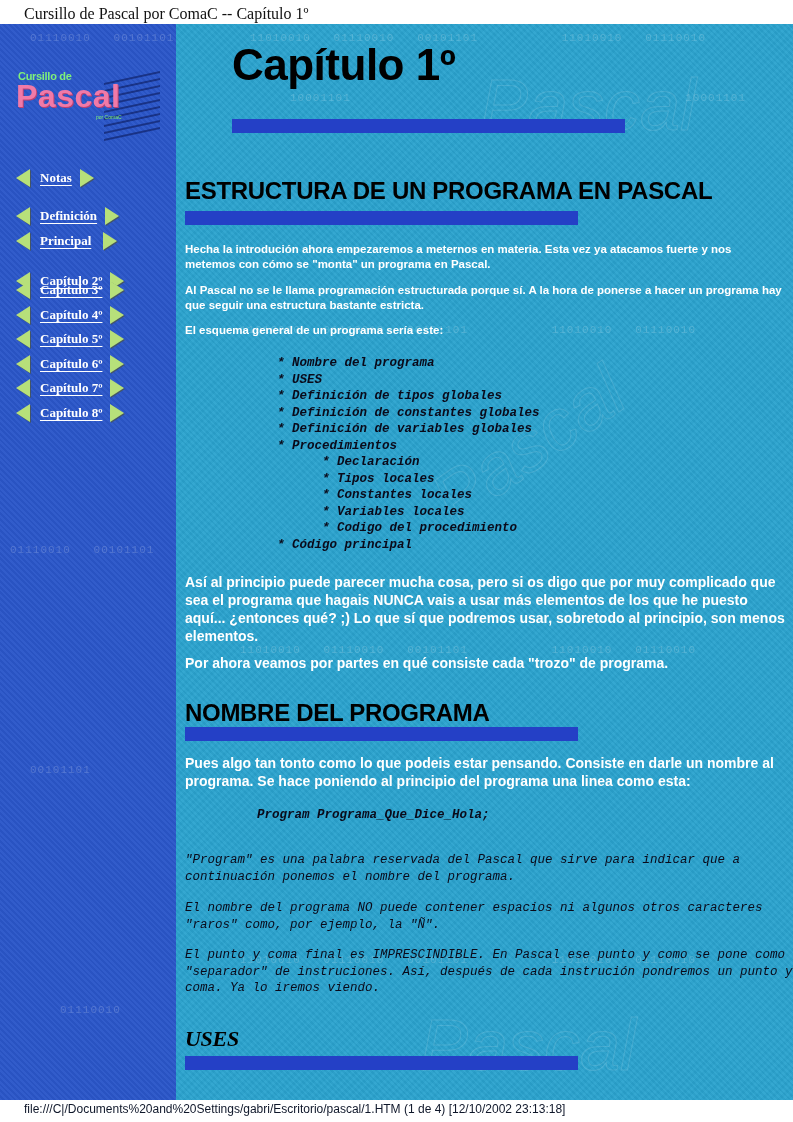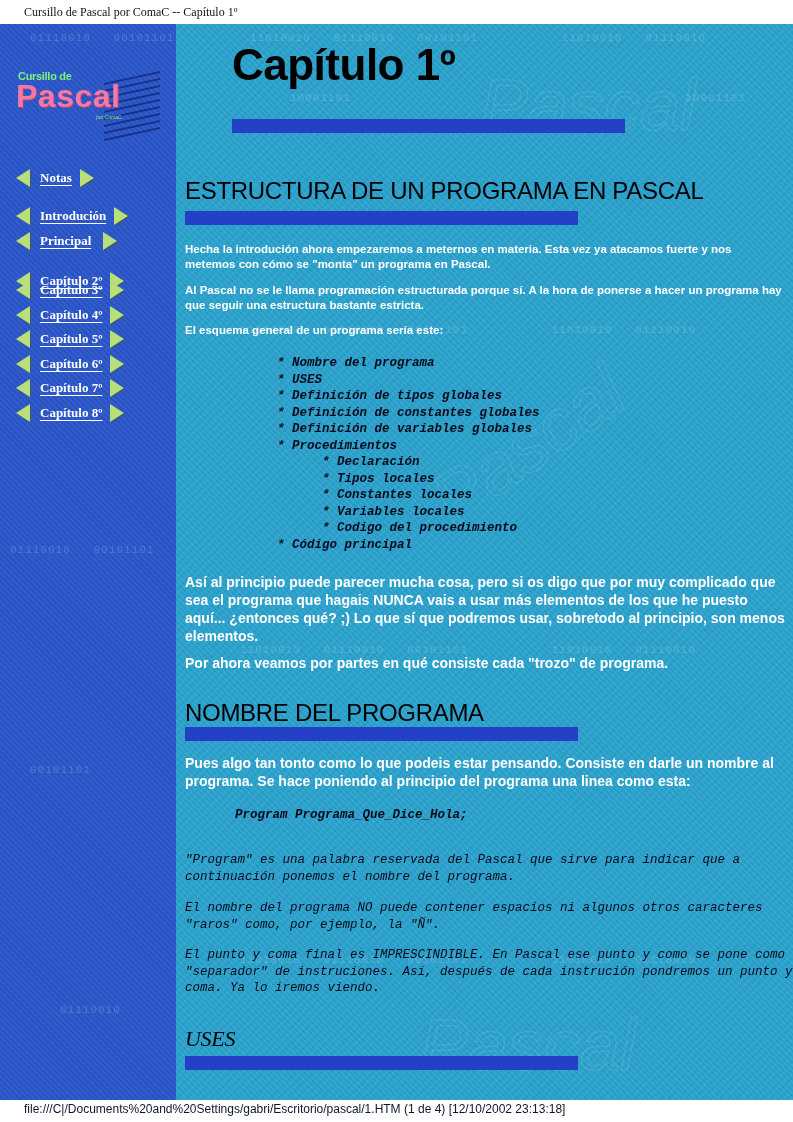--- a/index.html
+++ b/index.html
@@ -1,21 +1,21 @@
 <!DOCTYPE html>
 <html><head>
   <meta charset="utf-8">
   <style>
     * { box-sizing: border-box; margin: 0; padding: 0; }
     html, body { width: 793px; height: 1122px; background: #ffffff; overflow: hidden; }
     body { position: relative; font-family: "Liberation Sans", sans-serif; }
 
     .print-header {
       position: absolute; left: 0; top: 0; width: 793px; height: 16px;
-      font-family: "Liberation Serif", serif; font-size: 12px; color: #111;
+      font-family: "Liberation Serif", serif; font-size: 16px; color: #111;
       padding: 5px 0 12px 24px;
     }
     .page {
       position: absolute; left: 0; top: 24px; width: 793px; height: 1076px;
       background: #2aa3cf;
       background-image:
         repeating-linear-gradient(45deg, rgba(255,255,255,0.03) 0 2px, rgba(0,0,0,0.03) 2px 4px),
         repeating-linear-gradient(-45deg, rgba(255,255,255,0.02) 0 3px, rgba(0,0,0,0.02) 3px 6px);
       overflow: hidden;
     }
@@ -51,21 +51,21 @@
     .arrow-right { border-left: 14px solid #b7e07a; filter: drop-shadow(1px 1px 0 #456); }
     .nav-link {
       font-family: "Liberation Serif", serif; font-weight: bold; font-size: 13px; color: #ffffff;
       text-decoration: underline; text-underline-offset: 3px; margin: 0 8px 0 10px; cursor: pointer; white-space: nowrap;
     }
 
     
     .main { position: absolute; left: 185px; top: 0; width: 600px; }
     .title { position: absolute; left: 47px; top: 16px; font-size: 44px; font-weight: bold; color: #000; letter-spacing: -0.5px; }
     .title-bar { position: absolute; left: 47px; top: 95px; width: 393px; height: 14px; background: #2440c6; }
-    .h2 { position: absolute; left: 0; font-size: 24px; font-weight: normal; color: #000; letter-spacing: -0.3px; }
+    .h2 { position: absolute; left: 0; font-size: 24px; font-weight: bold; color: #000; letter-spacing: -0.3px; }
     .h2.uses { font-family: "Liberation Serif", serif; font-style: italic; font-size: 22px; }
     .h-bar { position: absolute; left: 0; width: 393px; height: 14px; background: #2440c6; }
     .p { position: absolute; left: 0; width: 600px; color: #ffffff; font-weight: bold; }
     .p.small { font-size: 11.5px; line-height: 15px; }
     .p.big { font-size: 14px; line-height: 18px; }
     .code { position: absolute; font-family: "Liberation Mono", monospace; font-style: italic; font-weight: bold; font-size: 12.5px; color: #0a0a1a; line-height: 16.5px; white-space: pre; }
     .mono-p { position: absolute; left: 0; width: 610px; font-family: "Liberation Mono", monospace; font-style: italic; font-size: 12.5px; line-height: 16.5px; color: #0a0a1a; }
 
     .print-footer {
       position: absolute; left: 24px; top: 1102px; font-size: 12px; color: #0f172a; font-family: "Liberation Sans", sans-serif;
@@ -111,21 +111,21 @@
     </div>
 
     <div class="nav">
       <div class="nav-item" style="top:3px;">
         <span class="arrow-left"></span>
         <span class="nav-link">Notas</span>
         <span class="arrow-right"></span>
       </div>
       <div class="nav-item" style="top:41px;">
         <span class="arrow-left"></span>
-        <span class="nav-link">Introdución</span>
+        <span class="nav-link">Definición</span>
         <span class="arrow-right"></span>
       </div>
       <div class="nav-item" style="top:66px;">
         <span class="arrow-left"></span>
         <span class="nav-link" style="margin-right:12px;text-align:right;">Principal</span>
         <span class="arrow-right"></span>
       </div>
       <div class="nav-item" style="top:106px;">
         <span class="arrow-left"></span>
         <span class="nav-link">Capítulo 2º</span>
@@ -189,21 +189,21 @@
 * Código principal</div>
 
     <p class="p big" style="top:549px;">Así al principio puede parecer mucha cosa, pero si os digo que por muy complicado que sea el programa que hagais NUNCA vais a usar más elementos de los que he puesto aquí... ¿entonces qué? ;) Lo que sí que podremos usar, sobretodo al principio, son menos elementos.</p>
     <p class="p big" style="top:630px;">Por ahora veamos por partes en qué consiste cada "trozo" de programa.</p>
 
     <h2 class="h2" style="top:675px;">NOMBRE DEL PROGRAMA</h2>
     <div class="h-bar" style="top:703px;"></div>
 
     <p class="p big" style="top:730px;">Pues algo tan tonto como lo que podeis estar pensando. Consiste en darle un nombre al programa. Se hace poniendo al principio del programa una linea como esta:</p>
 
-    <div class="code" style="left:50px;top:783px;">Program Programa_Que_Dice_Hola;</div>
+    <div class="code" style="left:72px;top:783px;">Program Programa_Que_Dice_Hola;</div>
 
     <p class="mono-p" style="top:828px;">"Program" es una palabra reservada del Pascal que sirve para indicar que a continuación ponemos el nombre del programa.</p>
     <p class="mono-p" style="top:876px;">El nombre del programa NO puede contener espacios ni algunos otros caracteres "raros" como, por ejemplo, la "Ñ".</p>
     <p class="mono-p" style="top:923px;">El punto y coma final es IMPRESCINDIBLE. En Pascal ese punto y como se pone como "separador" de instruciones. Así, después de cada instrución pondremos un punto y coma. Ya lo iremos viendo.</p>
 
     <h2 class="h2 uses" style="top:1002px;">USES</h2>
     <div class="h-bar" style="top:1032px;"></div>
   </div>
 </div>
 

